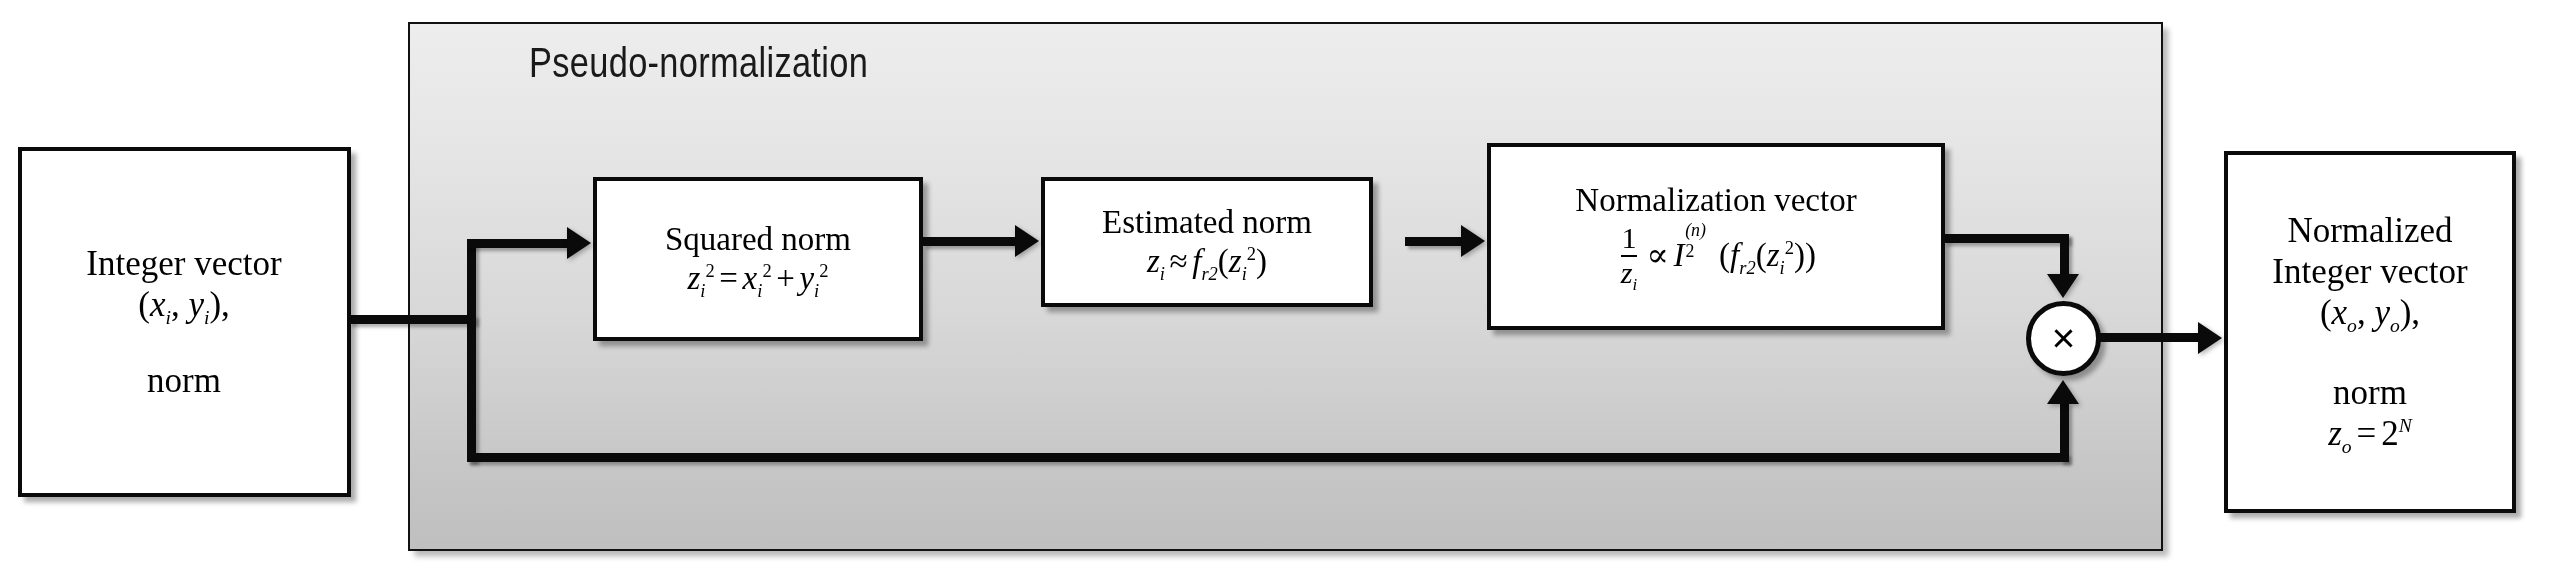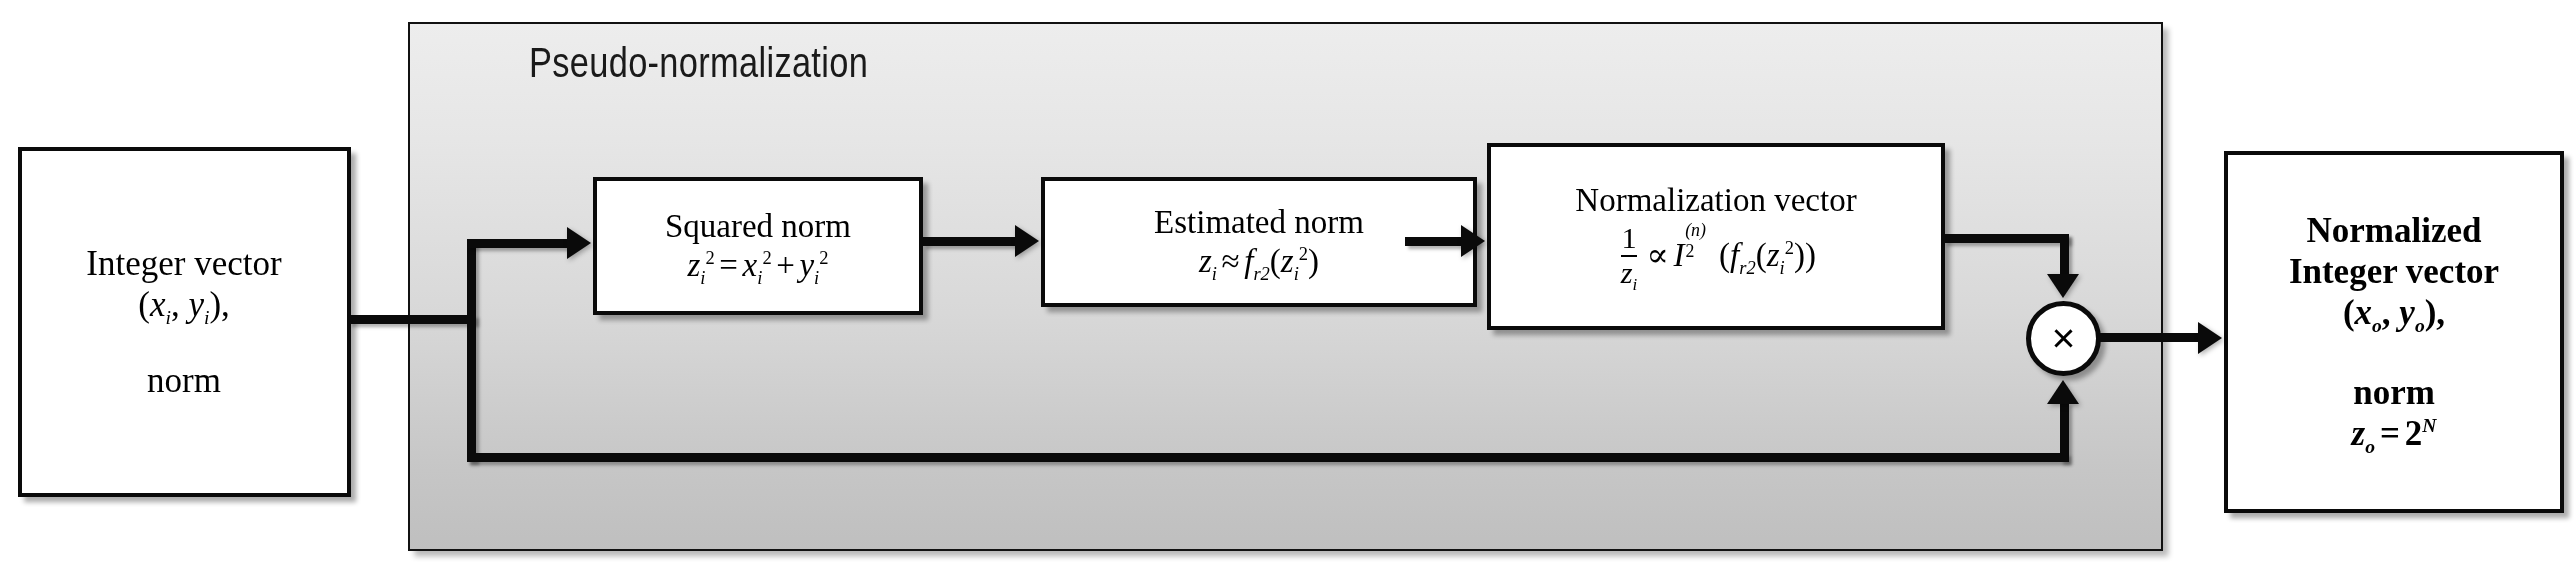--- a/index.html
+++ b/index.html
@@ -47,28 +47,28 @@
     color:#000;
   }
   .pbox .ln{ white-space:nowrap; line-height:1.18; }
 
   
   #box-input{ left:17.5px; top:147px; width:333px; height:350px; }
   #box-input .ln{ font-size:35px; }
   #box-input .gap{ height:35px; }
 
   
-  #box-output{ left:2224px; top:151px; width:340px; height:362px;font-weight:bold; }
+  #box-output{ left:2224px; top:151px; width:292px; height:362px; }
   #box-output .ln{ font-size:35px; }
   #box-output .gap{ height:38px; }
 
   
-  #box-sq{ left:593px; top:177px; width:330px; height:138px; }
+  #box-sq{ left:593px; top:177px; width:330px; height:164px; }
   #box-sq .ln{ font-size:33px; }
-  #box-est{ left:1041px; top:177px; width:436px; height:130px; }
+  #box-est{ left:1041px; top:177px; width:332px; height:130px; }
   #box-est .ln{ font-size:33px; }
   #box-nf{ left:1487px; top:143px; width:458px; height:187px; }
   #box-nf .ln{ font-size:33px; }
 
   
   .mi{ font-style:italic; font-family:"Liberation Serif","DejaVu Serif",serif; }
   .mn{ font-style:normal; }
   sup.sb, sub.sb{ font-size:0.56em; font-style:italic; line-height:0; }
   sup.sn{ font-size:0.56em; font-style:normal; line-height:0; }
   .op{ padding:0 .14em; font-style:normal; }

